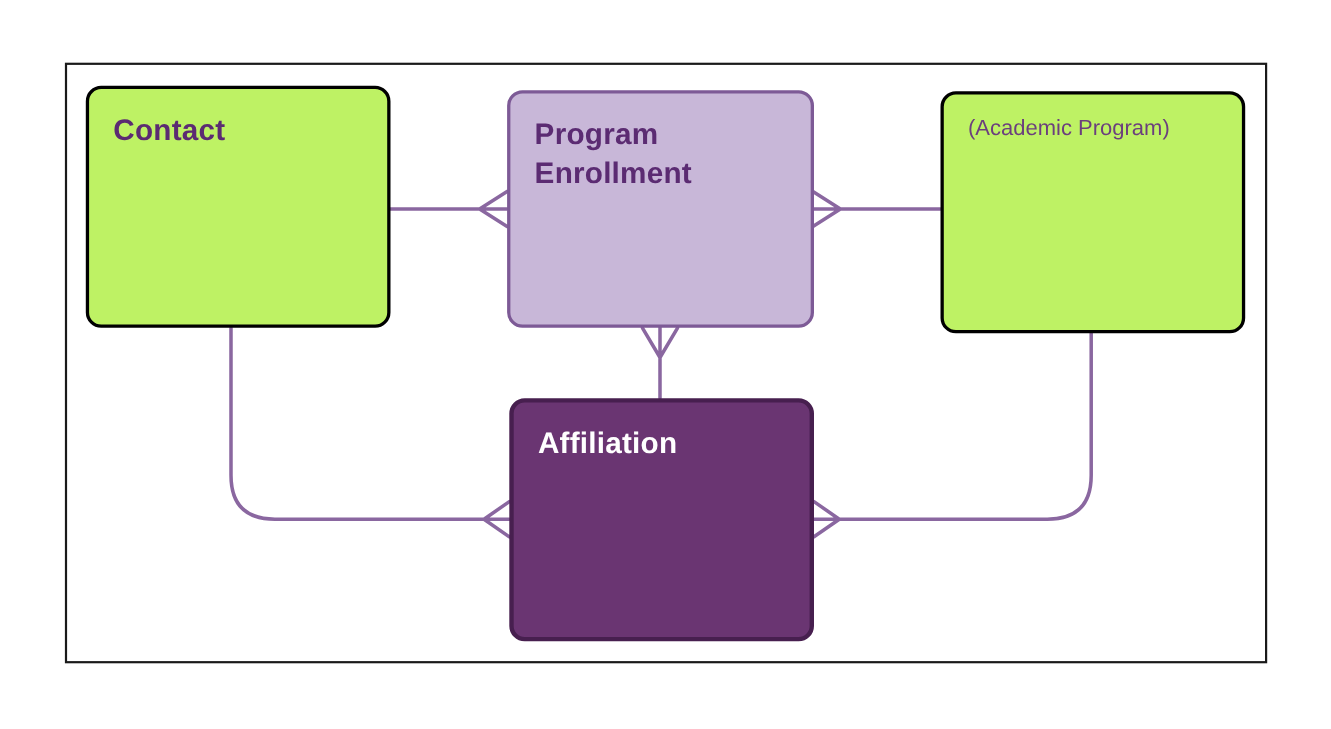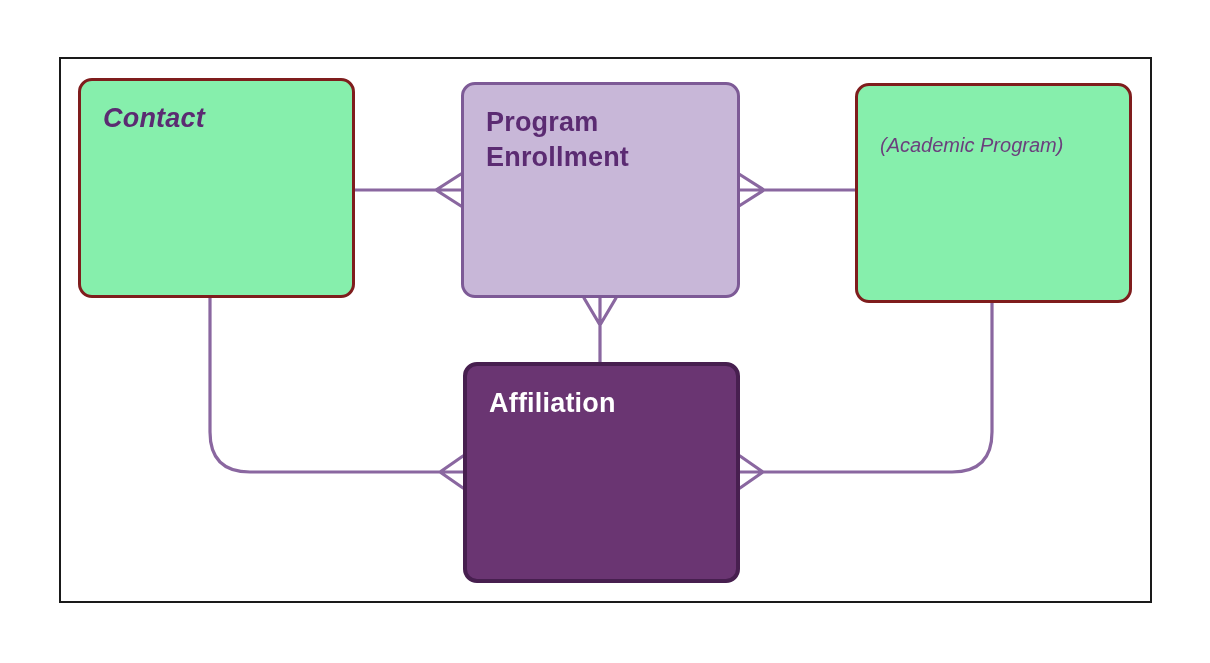--- a/index.html
+++ b/index.html
@@ -32,23 +32,22 @@
     width: 1210px;
     height: 663px;
   }
   .entity {
     position: absolute;
     box-sizing: border-box;
     border-radius: 14px;
     padding: 20px 22px;
   }
   .entity-outline {
-    background: #86efac;
-    border: 3px solid #7f1d1d;
-    font-style: italic;
+    background: #bef264;
+    border: 3px solid #000000;
   }
   .entity-light {
     background: #c8b7d8;
     border: 3px solid #7d5a96;
   }
   .entity-dark {
     background: #6a3572;
     border: 4px solid #471f4f;
   }
   .entity-title {
@@ -58,21 +57,20 @@
     line-height: 1.3;
     letter-spacing: 0.2px;
   }
   .entity-title.wrap {
     max-width: 210px;
   }
   .entity-dark .entity-title {
     color: #ffffff;
   }
   .entity-subtitle {
-    margin-top: 28px;
     font-size: 20px;
     font-weight: normal;
     color: #6b3f7d;
   }
 </style>
 </head>
 <body>
 
 <div class="canvas">
 

